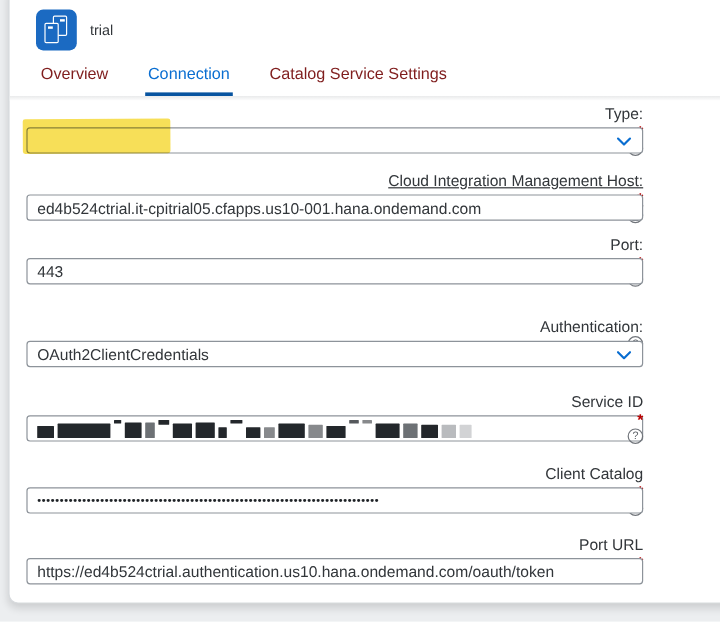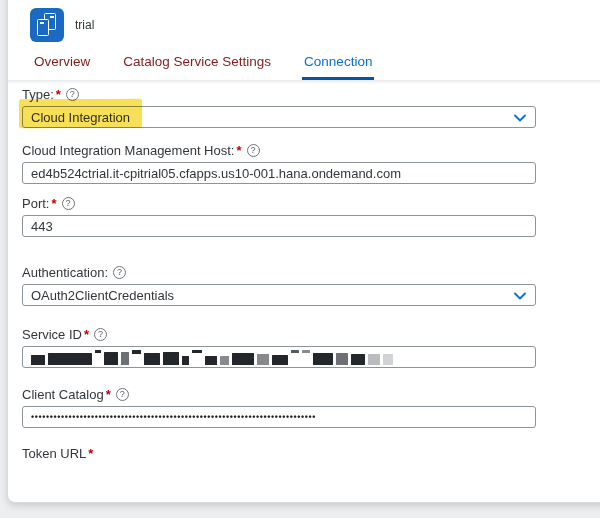--- a/index.html
+++ b/index.html
@@ -50,21 +50,21 @@
     cursor:pointer; border-bottom:3px solid transparent;
   }
   .tab.active { color:#0a6ed1; border-bottom-color:#0854a0; padding-bottom:5px; }
   
   .content { position:relative; padding:2px 0 0 14px; }
   .content-top-shade {
     position:absolute; top:0; left:0; right:0; height:4px;
     background:linear-gradient(#e9eaeb, #ffffff); pointer-events:none;
   }
   .group { position:relative; width:514px; }
-  .label-row { display:flex; align-items:center; font-size:13px; color:#32363a; margin-bottom:5px; height:14px; }
+  .label-row { display:flex; align-items:flex-end; font-size:13px; color:#32363a; margin-bottom:5px; height:14px;flex-direction:column; }
   .req { color:#bb0000; font-weight:bold; margin-left:2px; }
   .req:empty { display:none; }
   .help {
     width:13px; height:13px; border:1px solid #70747a; border-radius:50%;
     color:#5b6066; font-size:9px; line-height:11px; text-align:center;
     margin-left:5px; flex:0 0 auto; cursor:pointer;
   }
   .help:empty { display:none; }
   .field {
     width:514px; height:22px;
@@ -80,21 +80,21 @@
   .redaction { display:flex; align-items:flex-end; height:15px; }
   .redaction b { display:inline-block; margin-right:3px; border-radius:.5px; }
   
   .marker {
     position:absolute; left:-3px; top:12px; width:123px; height:29px;
     background:#f5d72e; opacity:.8; mix-blend-mode:multiply;
     border-radius:2px; transform:rotate(-.3deg); pointer-events:none;
   }
   
   .g0 { margin-top:5px; }
-  .g1 { margin-top:15px; }
+  .g1 { margin-top:15px;text-decoration:underline; }
   .g2 { margin-top:12px; }
   .g3 { margin-top:28px; }
   .g4 { margin-top:21px; }
   .g5 { margin-top:19px; }
   .g6 { margin-top:18px; }
 </style>
 </head>
 <body>
 
 <div class="card">
@@ -106,35 +106,34 @@
         </span>
       <span class="card-front">
           <i></i>
         </span>
     </div>
     <div class="page-title">trial</div>
   </div>
 
   <div class="tabs">
     <div class="tab">Overview</div>
+    <div class="tab active">Connection</div>
     <div class="tab">Catalog Service Settings</div>
-    <div class="tab active">Connection</div>
   </div>
 
   <div class="content">
     <div class="content-top-shade"></div>
 
     <div class="group g0">
       <div class="label-row">
         <span>Type:</span>
           <span class="req">*</span>
         <span class="help">?</span>
       </div>
       <div class="field select" role="combobox">
-        <span>Cloud Integration</span>
         <span class="chevron">
           <svg width="12" height="8" viewBox="0 0 12 8">
               <polyline points="1,1.5 6,6.5 11,1.5" fill="none" stroke="#0a6ed1" stroke-width="1.8" stroke-linecap="round" stroke-linejoin="round"></polyline>
             </svg>
         </span>
       </div>
       <div class="marker"></div>
     </div>
 
     <div class="group g1">
@@ -208,20 +207,21 @@
       <div class="label-row">
         <span>Client Catalog</span>
           <span class="req">*</span>
         <span class="help">?</span>
       </div>
       <input class="field pw" readonly="" value="••••••••••••••••••••••••••••••••••••••••••••••••••••••••••••••••••••••••••••" style="">
     </div>
 
     <div class="group g6">
       <div class="label-row">
-        <span>Token URL</span>
-          <span class="req">*</span>
-
-      </div>
+        <span>Port URL</span>
+          <span class="req">*</span>
+
+      </div>
+      <input class="field" readonly="" value="https://ed4b524ctrial.authentication.us10.hana.ondemand.com/oauth/token" style="">
     </div>
 
   </div>
 </div>
 
 </body></html>

